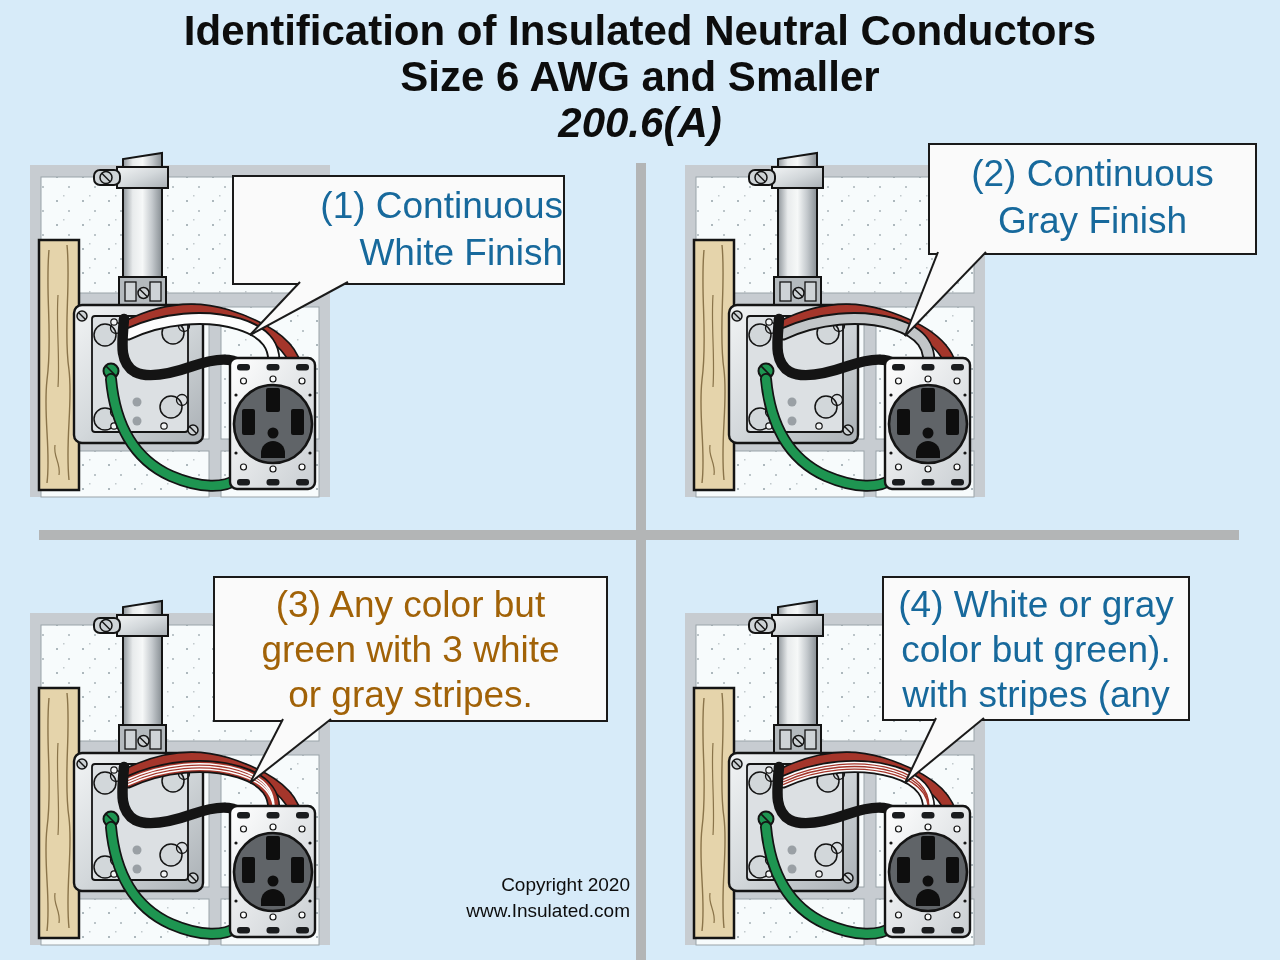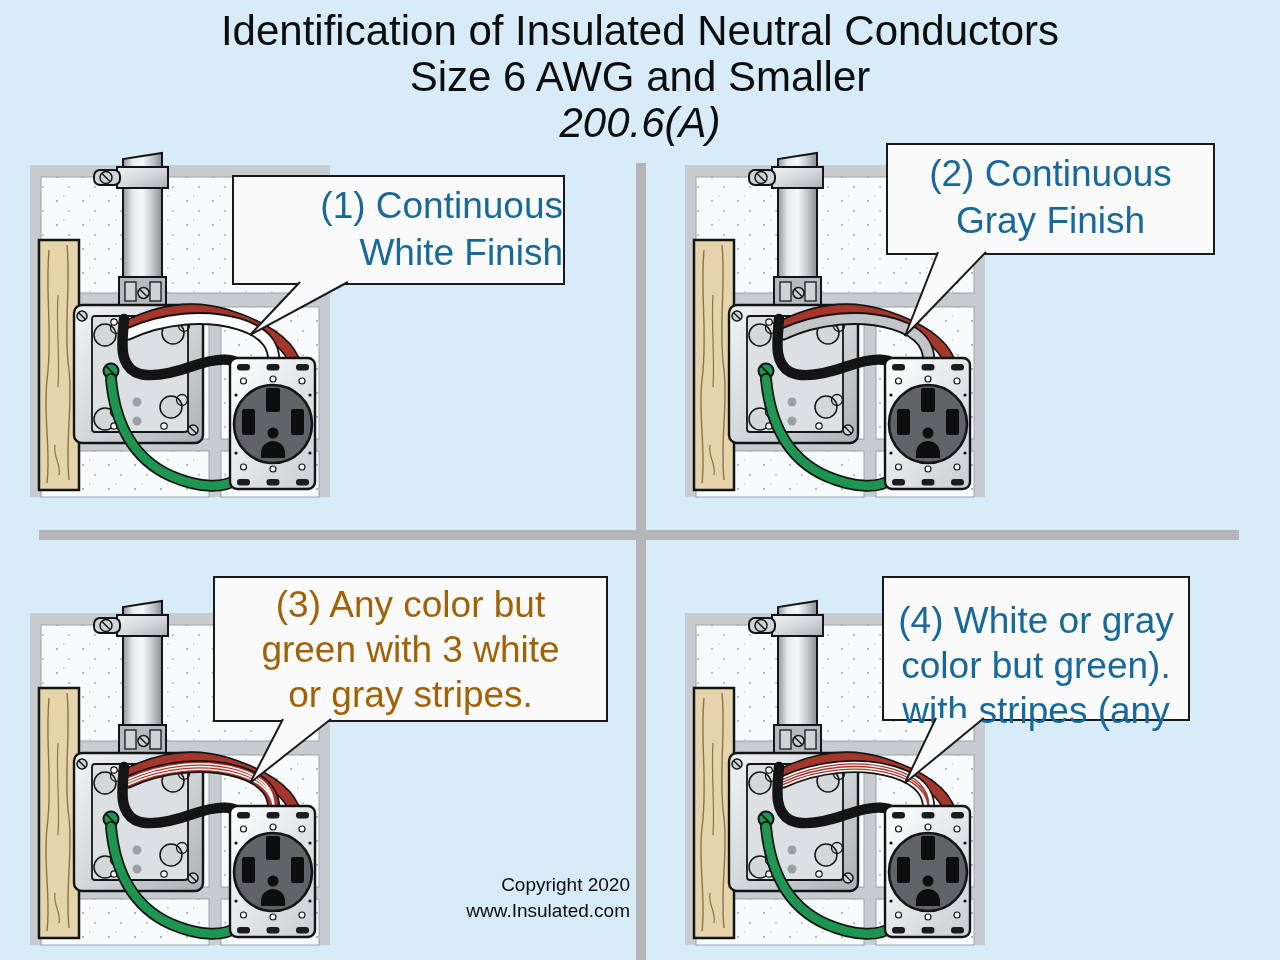--- a/index.html
+++ b/index.html
@@ -1,34 +1,34 @@
 <!DOCTYPE html>
 <html><head>
 <meta charset="utf-8">
 <style>
   html,body{margin:0;padding:0;}
   body{font-family:"Liberation Sans","DejaVu Sans",sans-serif;}
   .canvas{position:relative;width:1280px;height:960px;overflow:hidden;background:#d7ebf9;}
-  .title{position:absolute;left:0;top:8px;width:100%;text-align:center;color:#0d0d0d;}
+  .title{position:absolute;left:0;top:8px;width:100%;text-align:center;color:#0d0d0d;font-weight:bold;}
   .title div{font-size:42px;line-height:46px;}
   .title .t3{font-style:italic;}
   .divider{position:absolute;background:#b3b5b6;}
   .div-v{left:636px;top:163px;width:10px;height:797px;}
   .div-h{left:39px;top:530px;width:1200px;height:10px;}
   .fig{position:absolute;width:330px;height:355px;}
   .fig-q1{left:25px;top:145px;}
   .fig-q2{left:680px;top:145px;}
   .fig-q3{left:25px;top:593px;}
   .fig-q4{left:680px;top:593px;}
   .callout{position:absolute;box-sizing:border-box;background:#fafafa;border:2px solid #1a1a1a;
            color:#17699c;text-align:center;font-size:37px;line-height:47px;padding-top:5px;}
   .c1{left:232px;top:175px;width:333px;height:110px;}
-  .c2{left:886px;top:143px;width:329px;height:112px;}
+  .c2{left:928px;top:143px;width:329px;height:112px;}
   .c3{left:213px;top:576px;width:395px;height:146px;line-height:45px;padding-top:4px;}
-  .c4{left:882px;top:576px;width:308px;height:145px;line-height:45px;padding-top:20px;}
+  .c4{left:882px;top:576px;width:308px;height:145px;line-height:45px;padding-top:4px;}
   .callout span{display:block;}
   .tails{position:absolute;left:0;top:0;width:1280px;height:960px;pointer-events:none;}
   .footer{position:absolute;left:370px;top:872px;width:260px;text-align:right;
           color:#0d0d0d;font-size:19px;line-height:26px;}
 </style>
 </head>
 <body>
 
 <div class="canvas" style="background: rgb(215, 235, 249);">
 

